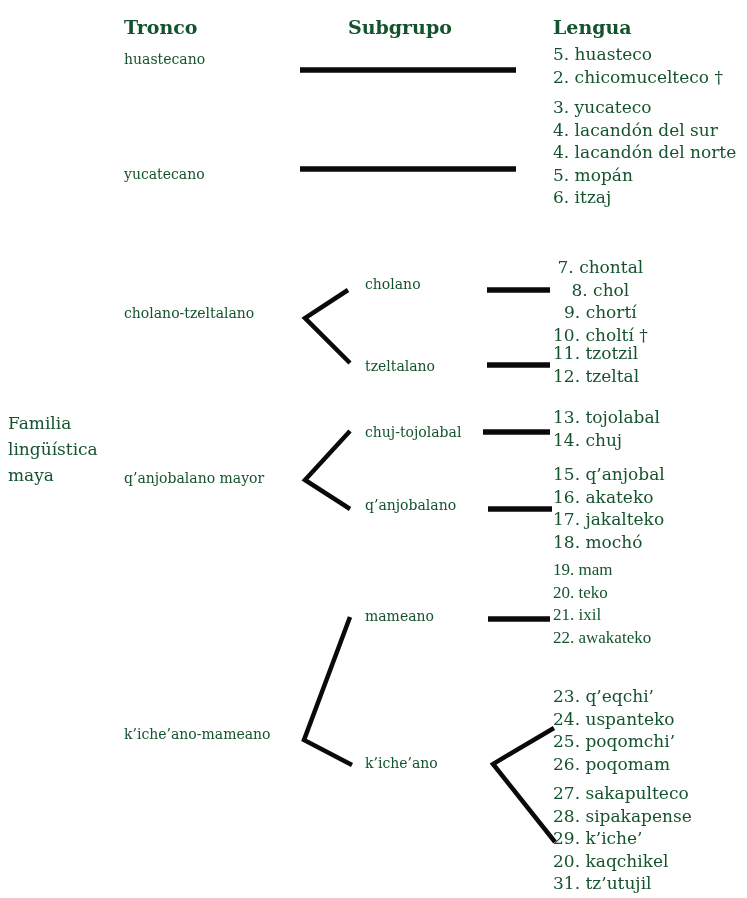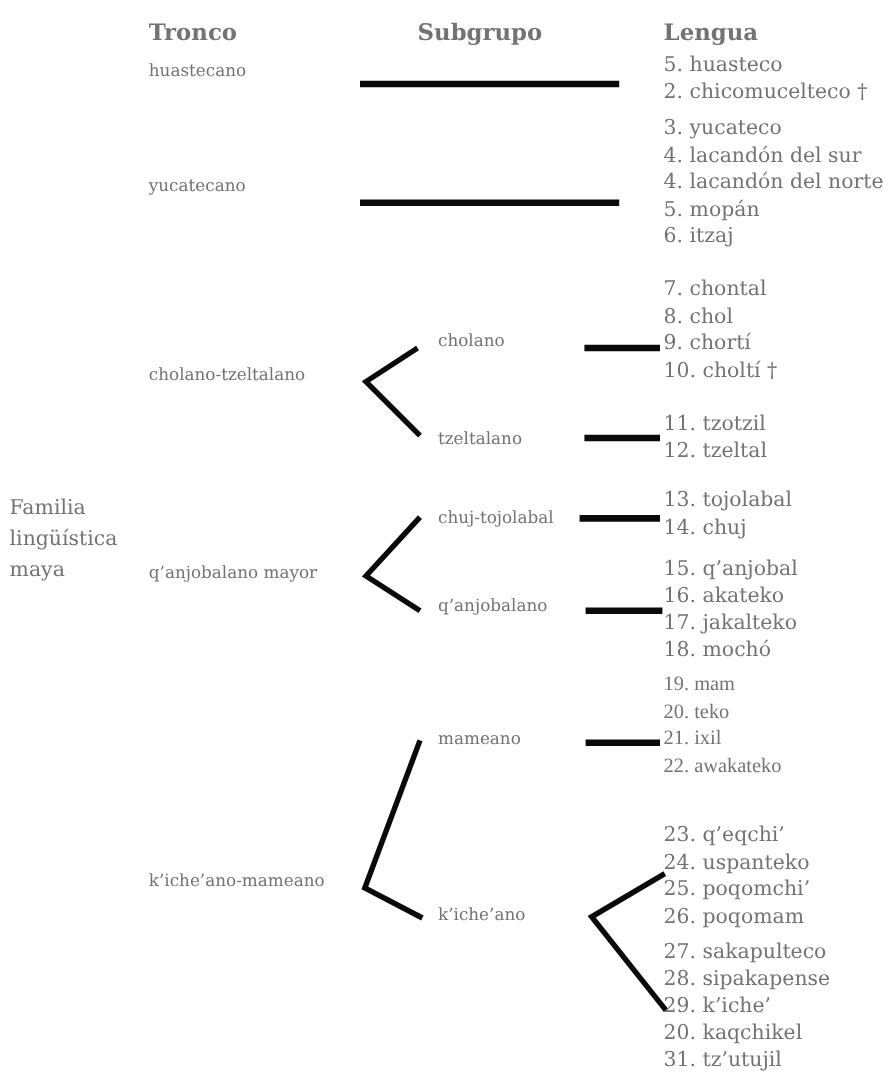--- a/index.html
+++ b/index.html
@@ -6,21 +6,21 @@
     margin: 0;
     padding: 0;
     background: #ffffff;
   }
   .canvas {
     position: relative;
     width: 747px;
     height: 898px;
     background: #ffffff;
     font-family: "DejaVu Serif", serif;
-    color: #737373;
+    color: #14532d;
     overflow: hidden;
   }
   .lines {
     position: absolute;
     left: 0;
     top: 0;
     width: 747px;
     height: 898px;
   }
   .hdr {
@@ -77,21 +77,21 @@
     <polyline points="554,728 493,764 555,842" fill="none" stroke="#0a0a0a" stroke-width="4.5"></polyline>
   </svg>
 
   <div class="hdr" style="left:124px; top:15px;">Tronco</div>
   <div class="hdr" style="left:348px; top:15px;">Subgrupo</div>
   <div class="hdr" style="left:553px; top:15px;">Lengua</div>
 
   <div class="root">Familia lingüística maya</div>
 
   <div class="lbl" style="left:124px; top:48px;">huastecano</div>
-  <div class="lbl" style="left:124px; top:144px;">yucatecano</div>
+  <div class="lbl" style="left:124px; top:163px;">yucatecano</div>
   <div class="lbl" style="left:124px; top:302px;">cholano-tzeltalano</div>
   <div class="lbl" style="left:124px; top:467px;">q’anjobalano mayor</div>
   <div class="lbl" style="left:124px; top:723px;">k’iche’ano-mameano</div>
 
   <div class="lbl" style="left:365px; top:273px;">cholano</div>
   <div class="lbl" style="left:365px; top:355px;">tzeltalano</div>
   <div class="lbl" style="left:365px; top:421px;">chuj-tojolabal</div>
   <div class="lbl" style="left:365px; top:494px;">q’anjobalano</div>
   <div class="lbl" style="left:365px; top:605px;">mameano</div>
   <div class="lbl" style="left:365px; top:752px;">k’iche’ano</div>
@@ -102,21 +102,21 @@
   </div>
 
   <div class="langs" style="top:96px;">
     <div class="lang">3. yucateco</div>
     <div class="lang">4. lacandón del sur</div>
     <div class="lang">4. lacandón del norte</div>
     <div class="lang">5. mopán</div>
     <div class="lang">6. itzaj</div>
   </div>
 
-  <div class="langs" style="top:230px;">
+  <div class="langs" style="top:256px;text-align:center;">
     <div class="lang">7. chontal</div>
     <div class="lang">8. chol</div>
     <div class="lang">9. chortí</div>
     <div class="lang">10. choltí †</div>
   </div>
 
   <div class="langs" style="top:342px;">
     <div class="lang">11. tzotzil</div>
     <div class="lang">12. tzeltal</div>
   </div>

